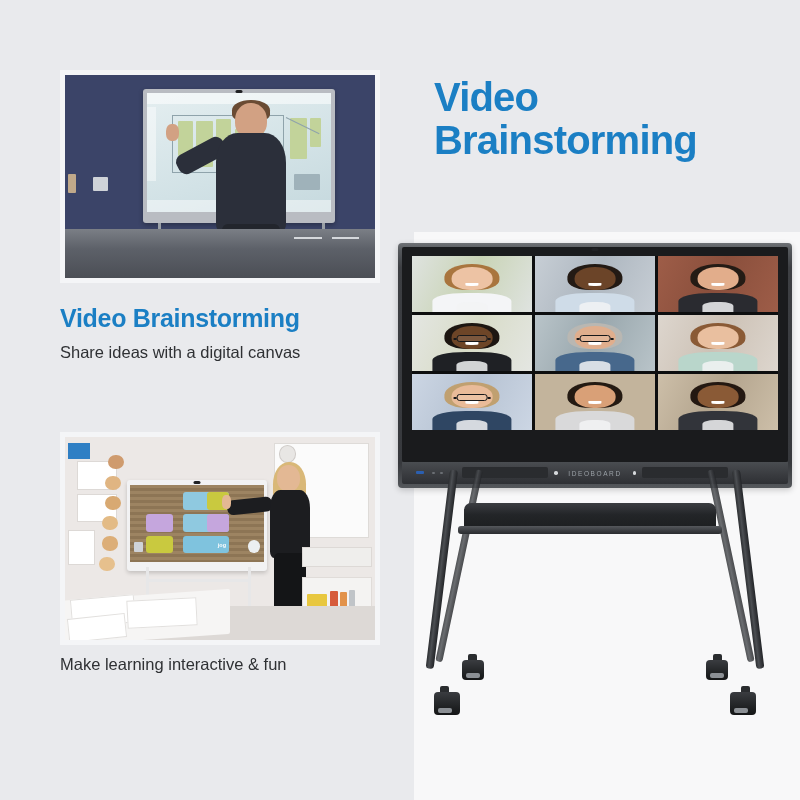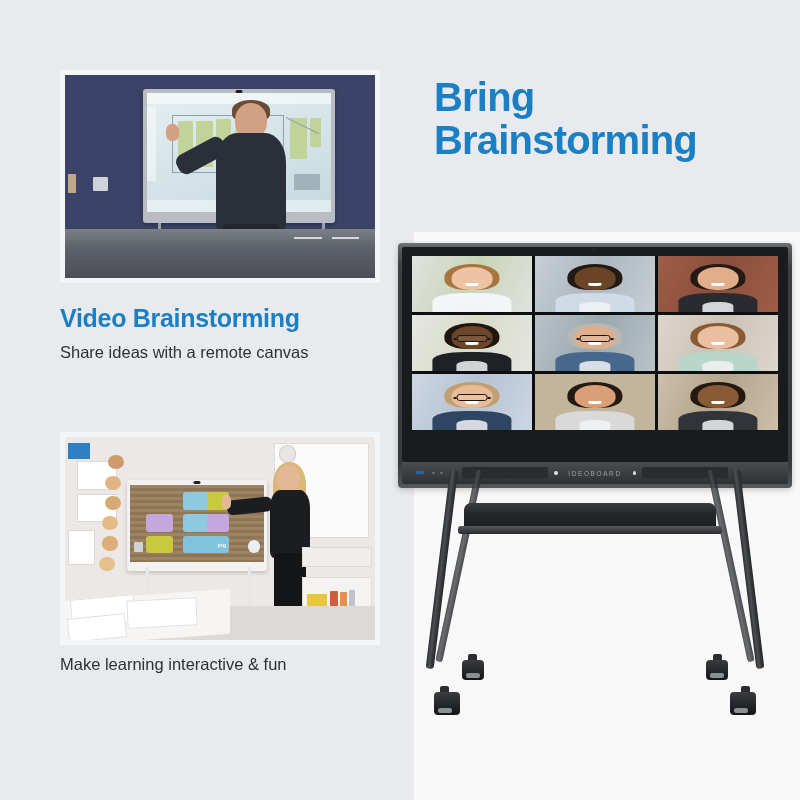--- a/index.html
+++ b/index.html
@@ -459,21 +459,21 @@
           <div class="pb-torso"></div>
           <div class="pb-legs"></div>
         </div>
 
         <div class="scene-deskline"></div>
         <div class="wb-line" style="left:74%;top:80%;width:9%;height:2px;background:#d5d8dc;"></div>
         <div class="wb-line" style="left:86%;top:80%;width:9%;height:2px;background:#d5d8dc;"></div>
       </div>
     </div>
     <div class="feature-title">Video Brainstorming</div>
-    <div class="feature-sub">Share ideas with a remote canvas</div>
+    <div class="feature-sub">Share ideas with a digital canvas</div>
   </div>
 
   <div class="feature-block bottom">
     <div class="photo-frame">
       <div class="photo">
         <div class="cl-wall"></div>
         <div class="cl-whiteboard"></div>
 
         <div class="cl-poster" style="left:4%;top:12%;width:12%;height:13%;"></div>
         <div class="cl-poster" style="left:4%;top:28%;width:12%;height:13%;"></div>
@@ -534,21 +534,21 @@
         <div class="cl-paper" style="left:20%;top:80%;width:22%;height:13%;transform:rotate(-3deg);"></div>
         <div class="cl-paper" style="left:1%;top:88%;width:18%;height:11%;transform:rotate(-6deg);"></div>
       </div>
     </div>
     <div class="feature-sub">Make learning interactive &amp; fun</div>
   </div>
 </div>
 
 <div class="headline">
   <h1>
-    <span>Bring</span><br>
+    <span>Video</span><br>
     <span>Brainstorming</span>
   </h1>
 </div>
 
 <div class="display-unit">
   <div class="bezel-outer"></div>
   <div class="bezel-inner">
     <div class="top-cam"></div>
     <div class="tile-grid" id="tile-grid">
         <div class="tile" style="background: rgb(223, 227, 224);">

